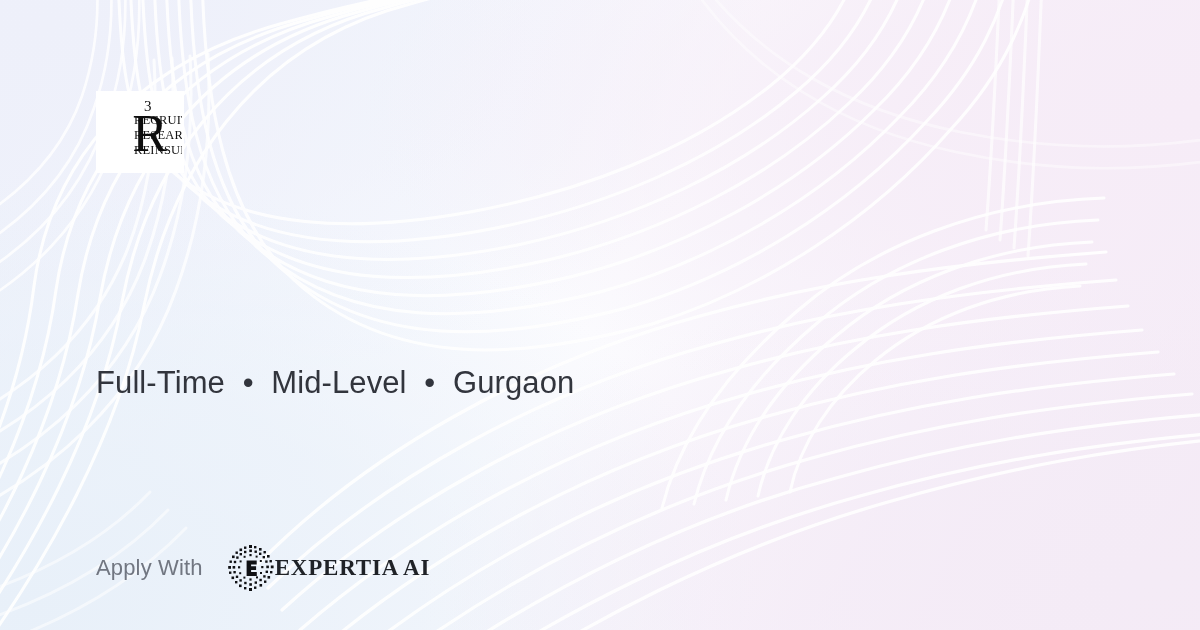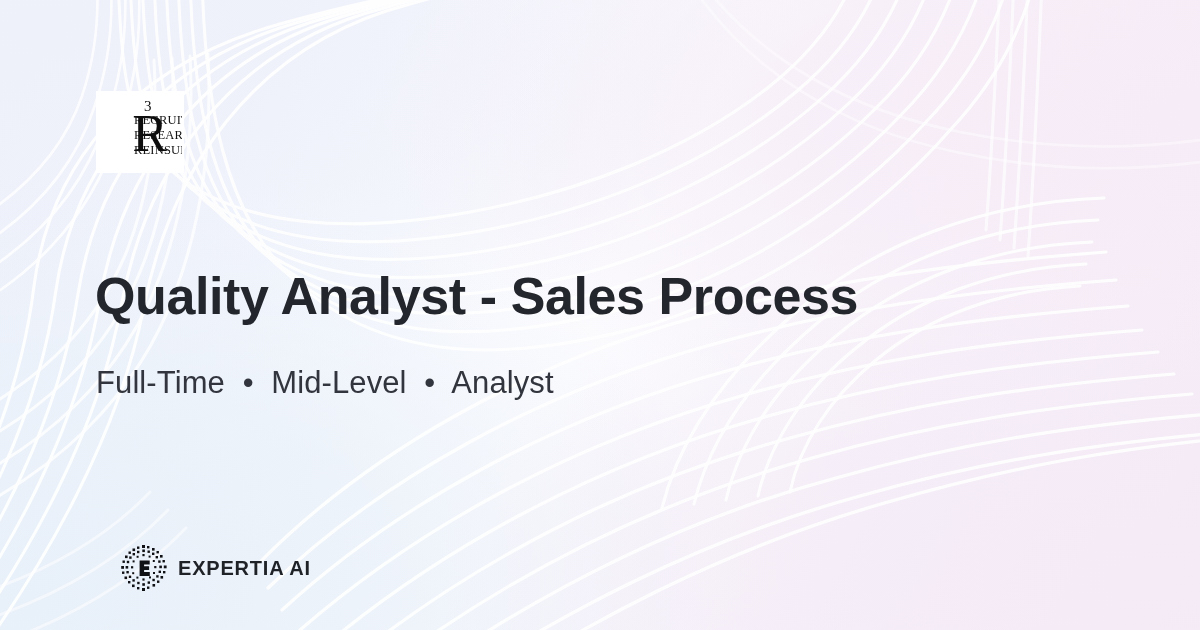--- a/index.html
+++ b/index.html
@@ -71,24 +71,24 @@
     font-size:22px;line-height:30px;
     font-weight:400;color:#717681;
     letter-spacing:.15px;
   }
   .brand{
     display:flex;align-items:center;
     margin-left:24px;
   }
   .brand-mark{width:48px;height:48px;display:block;}
   .brand-name{
-    margin-left:10px;
-    font-size:20px;line-height:30px;
+    font-size:23px;line-height:30px;
     font-weight:700;color:#1f2227;
     letter-spacing:.8px;
+    font-family:Liberation Serif, serif;
   }
 </style>
 </head>
 <body>
 
 <div id="card">
 
   <svg class="bg-lines" viewBox="0 0 1200 630" preserveAspectRatio="none" aria-hidden="true">
     <defs>
       <clipPath id="cardClip">
@@ -191,31 +191,31 @@
 
         <text x="3" y="58" font-family="'Liberation Serif', serif" font-size="52" fill="#0d0d0d" transform="translate(36,0) scale(-1,1) translate(-36,0)">Я</text>
 
         <text x="36" y="31" font-family="'Liberation Serif', serif" font-size="12.5" fill="#111111" letter-spacing="0.2">RECRUIT</text>
         <text x="36" y="46" font-family="'Liberation Serif', serif" font-size="12.5" fill="#111111" letter-spacing="0.2">RESEARCH</text>
         <text x="36" y="61" font-family="'Liberation Serif', serif" font-size="12.5" fill="#111111" letter-spacing="0.2">REINSURE</text>
       </svg>
     </div>
 
 
-    <div class="headline">Quality Analyst - Sales Process</div>
 
     <div class="meta">
       <span>Full-Time</span>
       <span class="sep">•</span>
       <span>Mid-Level</span>
       <span class="sep">•</span>
-      <span>Analyst</span>
+      <span>Gurgaon</span>
     </div>
 
     <div class="footer">
+      <span class="apply-with">Apply With</span>
       <span class="brand">
         <svg class="brand-mark" viewBox="0 0 48 48" aria-hidden="true">
           <g fill="#101114">
 
             <rect x="22" y="1" width="3" height="3"></rect>
               <rect x="27" y="2" width="2.4" height="2.4"></rect>
             <rect x="17" y="2.5" width="2.4" height="2.4"></rect>
               <rect x="32" y="4" width="2.6" height="2.6"></rect>
             <rect x="12.5" y="4.5" width="2.6" height="2.6"></rect>
               <rect x="36.5" y="7" width="2.4" height="2.4"></rect>

